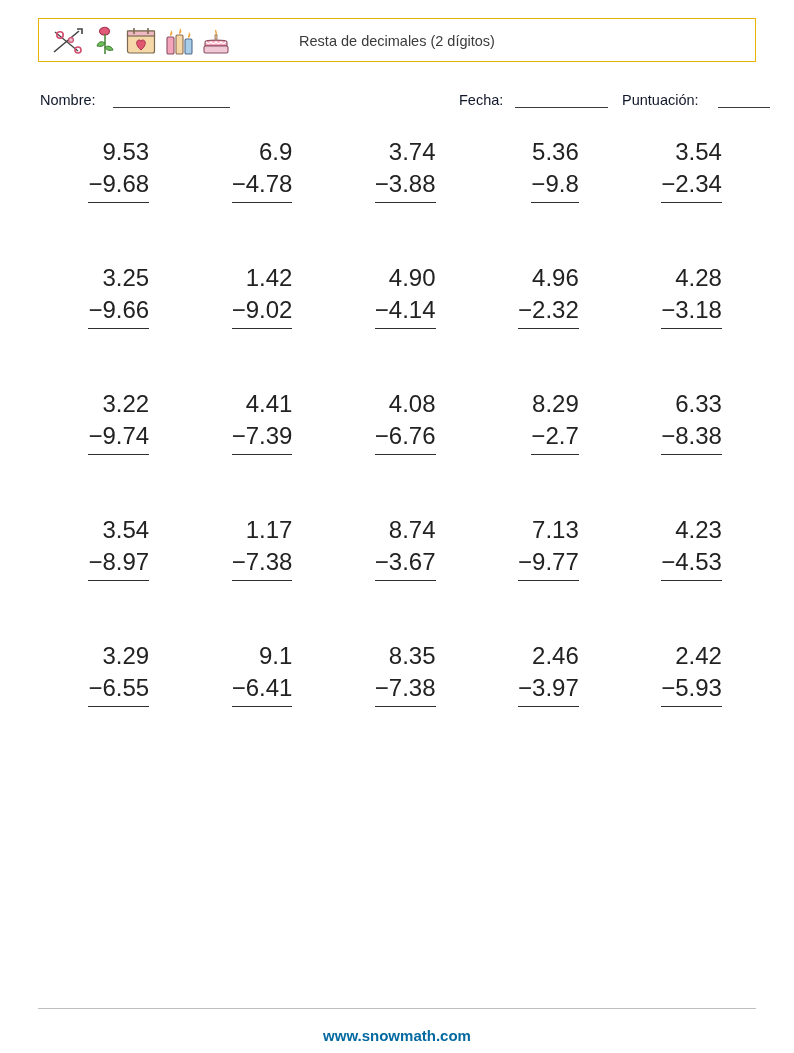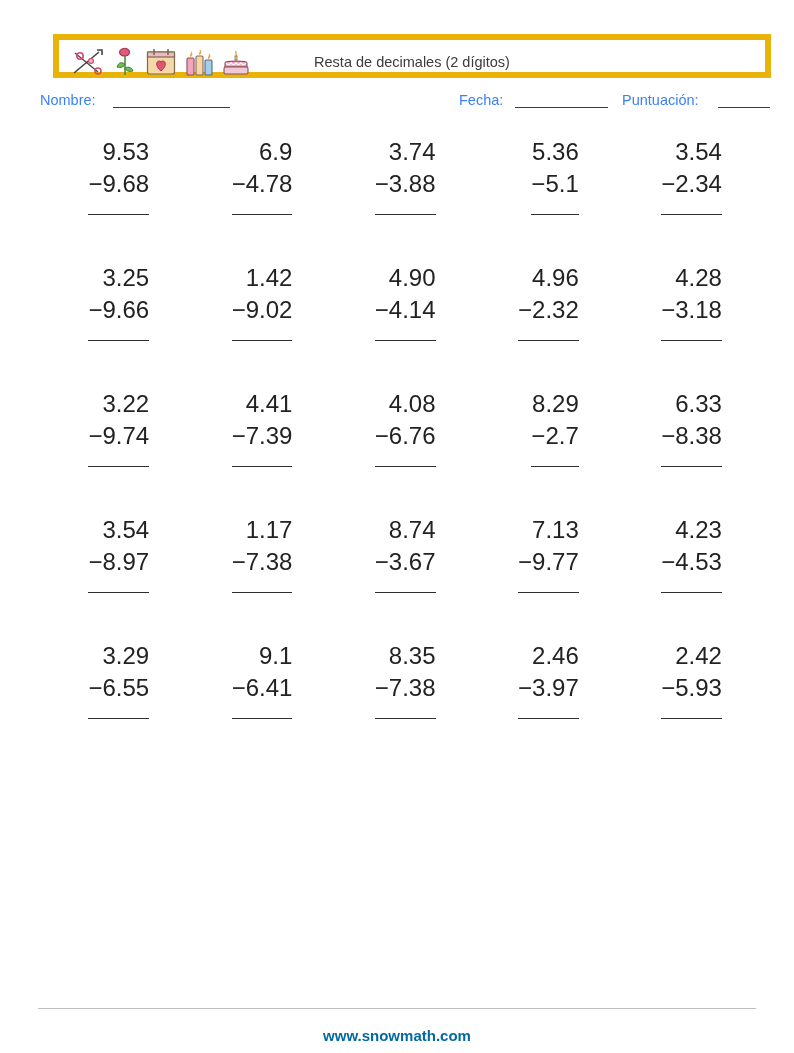--- a/index.html
+++ b/index.html
@@ -18,27 +18,26 @@
   .page {
     position: relative;
     width: 794px;
     height: 1053px;
     box-sizing: border-box;
   }
 
   
   .header-box {
     position: absolute;
-    left: 53px;
+    left: 38px;
     top: 18px;
     width: 718px;
     height: 44px;
-    border: 6px solid #eab308;
+    border: 1px solid #eab308;
     box-sizing: border-box;
-    margin-top: 16px;
   }
   .header-icons {
     position: absolute;
     left: 12px;
     top: 4px;
     display: flex;
     align-items: center;
     gap: 7px;
     height: 36px;
   }
@@ -56,21 +55,21 @@
   }
 
   
   .meta {
     position: absolute;
     top: 92px;
     left: 0;
     width: 794px;
     height: 22px;
     font-size: 14.5px;
-    color: #3b82f6;
+    color: #0f172a;
   }
   .meta .label { position: absolute; white-space: nowrap; }
   .meta .rule {
     position: absolute;
     border-bottom: 1px solid #3b3b3b;
     height: 15px;
   }
   .m-nombre { left: 40px; top: 0; }
   .r-nombre { left: 113px; top: 0; width: 117px; }
   .m-fecha  { left: 459px; top: 0; }
@@ -103,21 +102,21 @@
     line-height: 32px;
   }
   .prob .top {
     display: block;
     white-space: pre;
   }
   .prob .bot {
     display: block;
     white-space: pre;
     border-bottom: 1.6px solid #2e2e2e;
-    padding-bottom: 14px;
+    padding-bottom: 2px;
   }
 
   
   .footer-rule {
     position: absolute;
     left: 38px;
     top: 1008px;
     width: 718px;
     border-top: 1px solid #bfbfbf;
   }
@@ -215,21 +214,21 @@
         </div>
       <div class="cell">
           <div class="prob">
             <span class="top">3.74</span>
             <span class="bot">−3.88</span>
           </div>
         </div>
       <div class="cell">
           <div class="prob">
             <span class="top">5.36</span>
-            <span class="bot">−5.1</span>
+            <span class="bot">−9.8</span>
           </div>
         </div>
       <div class="cell">
           <div class="prob">
             <span class="top">3.54</span>
             <span class="bot">−2.34</span>
           </div>
         </div>
     </div>
 

